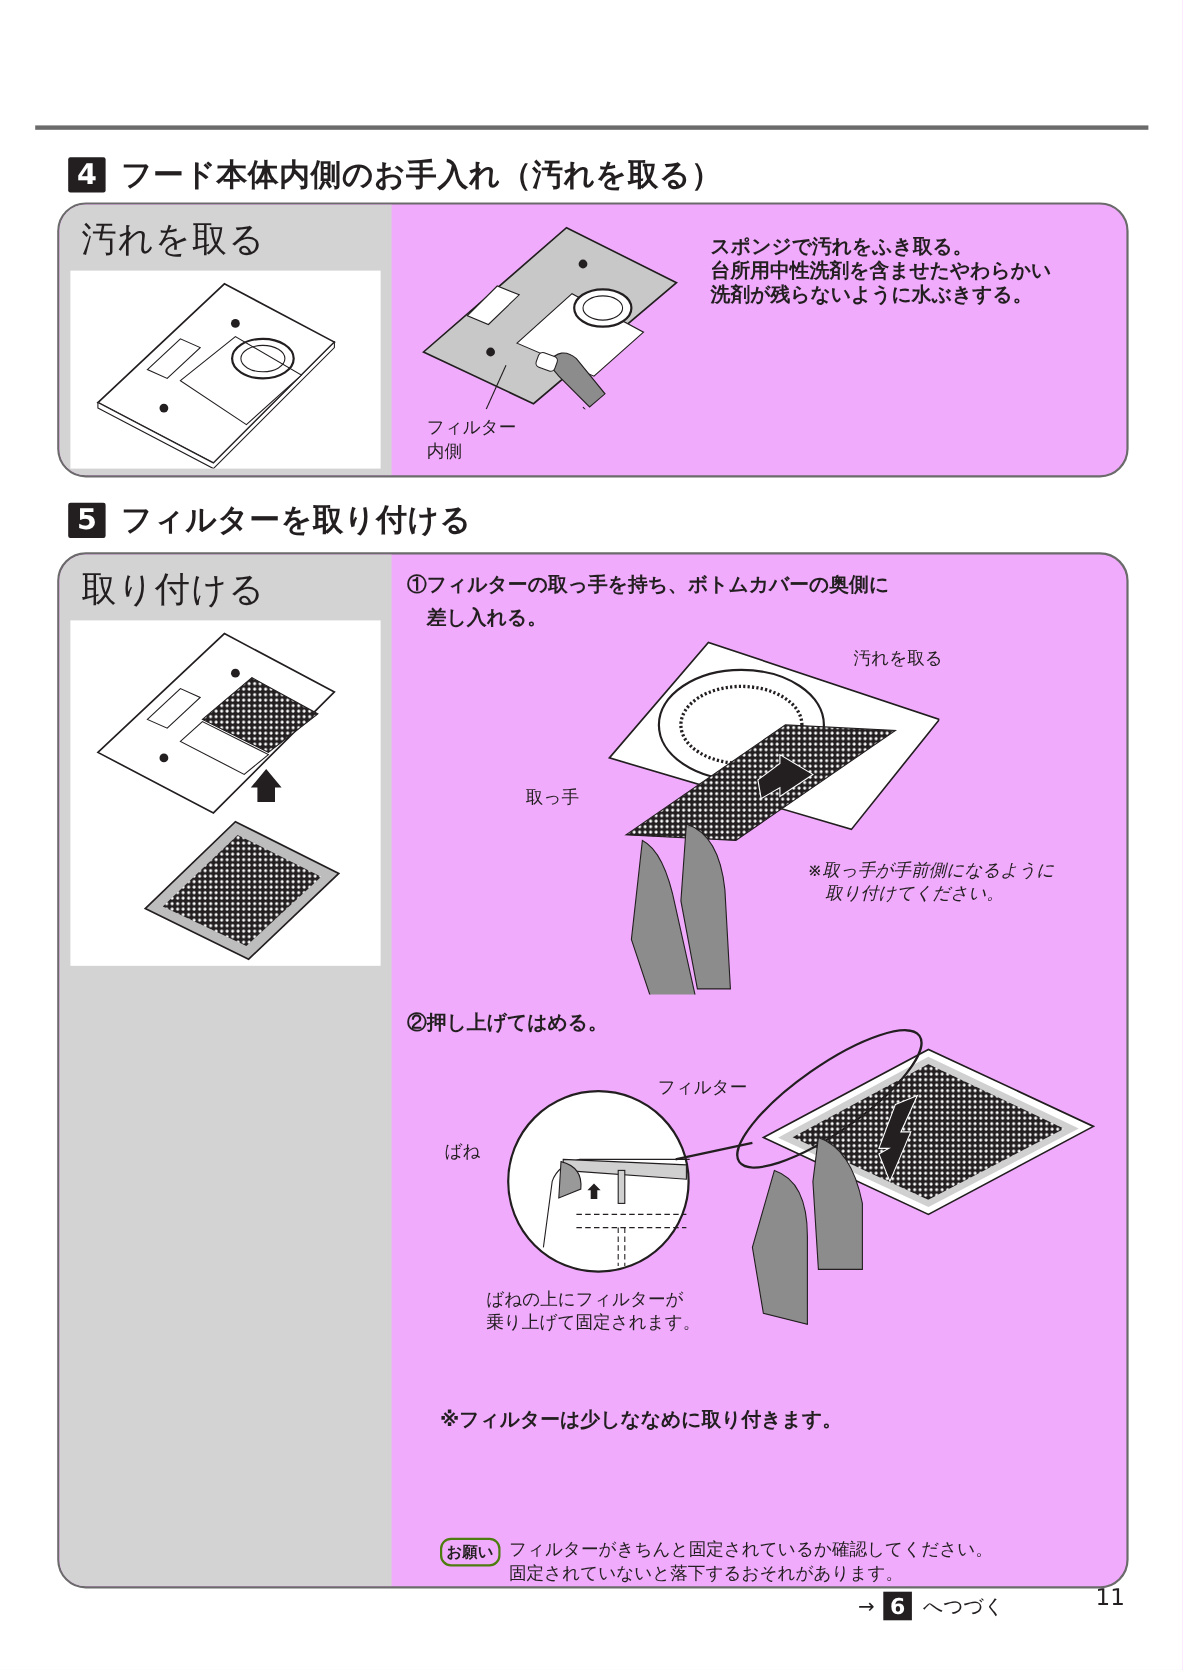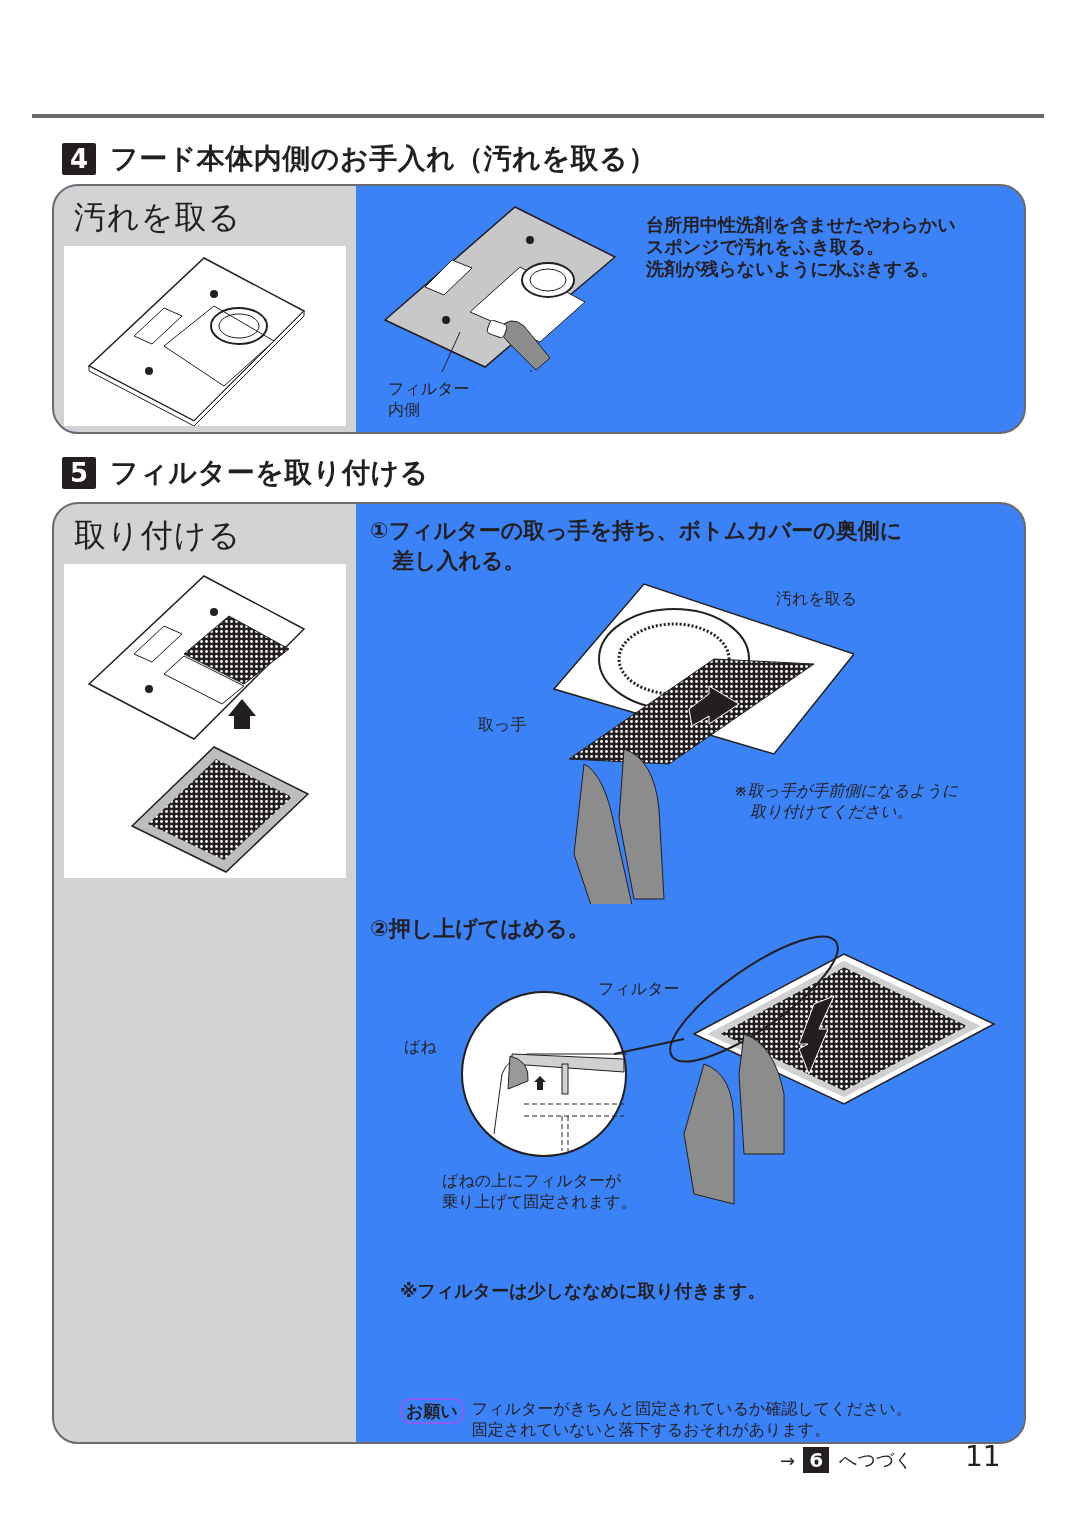--- a/index.html
+++ b/index.html
@@ -7,40 +7,40 @@
          font-family:"DejaVu Sans", "Liberation Sans", sans-serif; color:#231f20; }
   .top-rule { position:absolute; left:32px; top:114px; width:1012px; height:4px; background:#6b6b6b; }
 
   .step-head { position:absolute; left:62px; display:flex; align-items:center; }
   .step-num { width:34px; height:32px; background:#231f20; color:#fff; font-weight:bold;
               font-size:26px; display:flex; align-items:center; justify-content:center;
               border-radius:2px; margin-right:14px; }
   .step-title { font-size:28px; font-weight:bold; letter-spacing:0.5px; }
 
   .panel { position:absolute; left:52px; width:970px; border:2px solid #6b6b6b;
-           border-radius:26px; overflow:hidden; background:#3b82f6; }
+           border-radius:26px; overflow:hidden; background:#f0abfc; }
   .panel .side { position:absolute; left:0; top:0; bottom:0; width:302px; background:#d3d3d3; }
   .panel .side-title { position:absolute; left:20px; top:10px; font-size:32px; letter-spacing:1px; }
   .panel .thumb { position:absolute; left:10px; background:#fff; width:282px; }
 
   .body-text { position:absolute; font-size:18px; font-weight:bold; line-height:22px; }
-  .step-line { position:absolute; font-size:22px; font-weight:bold; line-height:30px; }
+  .step-line { position:absolute; font-size:18px; font-weight:bold; line-height:30px;font-family:Liberation Serif, serif; }
   .label { position:absolute; font-size:16px; color:#231f20; line-height:21px; }
   .note { position:absolute; font-size:16px; line-height:21px; }
 
   .onegai { position:absolute; left:346px; top:894px; display:flex; }
-  .onegai-badge { border:2px solid #8b5cf6; border-radius:10px; font-size:17px; font-weight:bold;
+  .onegai-badge { border:2px solid #4d7c0f; border-radius:10px; font-size:14px; font-weight:bold;
                   padding:0 4px; height:22px; line-height:22px; margin-right:8px; }
   .onegai-text { font-size:16px; line-height:21px; }
 
   .footer { position:absolute; top:1447px; left:780px; display:flex; align-items:center; font-size:18px; }
   .footer .arrow { margin-right:8px; }
   .footer .num { width:26px; height:26px; background:#231f20; color:#fff; font-weight:bold;
                  display:flex; align-items:center; justify-content:center; font-size:20px; margin-right:10px; }
-  .page-no { position:absolute; left:965px; top:1440px; font-size:28px; }
+  .page-no { position:absolute; left:996px; top:1440px; font-size:21px; }
   svg { position:absolute; }
 </style>
 </head>
 <body>
 
 <div class="top-rule"></div>
 
 <div class="step-head" style="top:140px;">
   <div class="step-num">4</div>
   <div class="step-title">フード本体内側のお手入れ（汚れを取る）</div>
@@ -74,22 +74,22 @@
     <rect x="108" y="120" width="18" height="14" rx="4" fill="#fff" stroke="#231f20" transform="rotate(20 117 127)"></rect>
     <line x1="150" y1="168" x2="185" y2="210" stroke="#231f20"></line>
     <line x1="80" y1="130" x2="62" y2="170" stroke="#231f20"></line>
   </svg>
   <div class="label" style="left:334px; top:192px;">
     <div>フィルター</div>
     <div>内側</div>
   </div>
 
   <div class="body-text" style="left:592px; top:28px;">
+    <div>スポンジで汚れをふき取る。</div>
     <div>台所用中性洗剤を含ませたやわらかい</div>
-    <div>スポンジで汚れをふき取る。</div>
     <div>洗剤が残らないように水ぶきする。</div>
   </div>
 </div>
 
 <div class="step-head" style="top:454px;">
   <div class="step-num">5</div>
   <div class="step-title">フィルターを取り付ける</div>
 </div>
 
 <div class="panel" style="top:502px; height:938px;">

